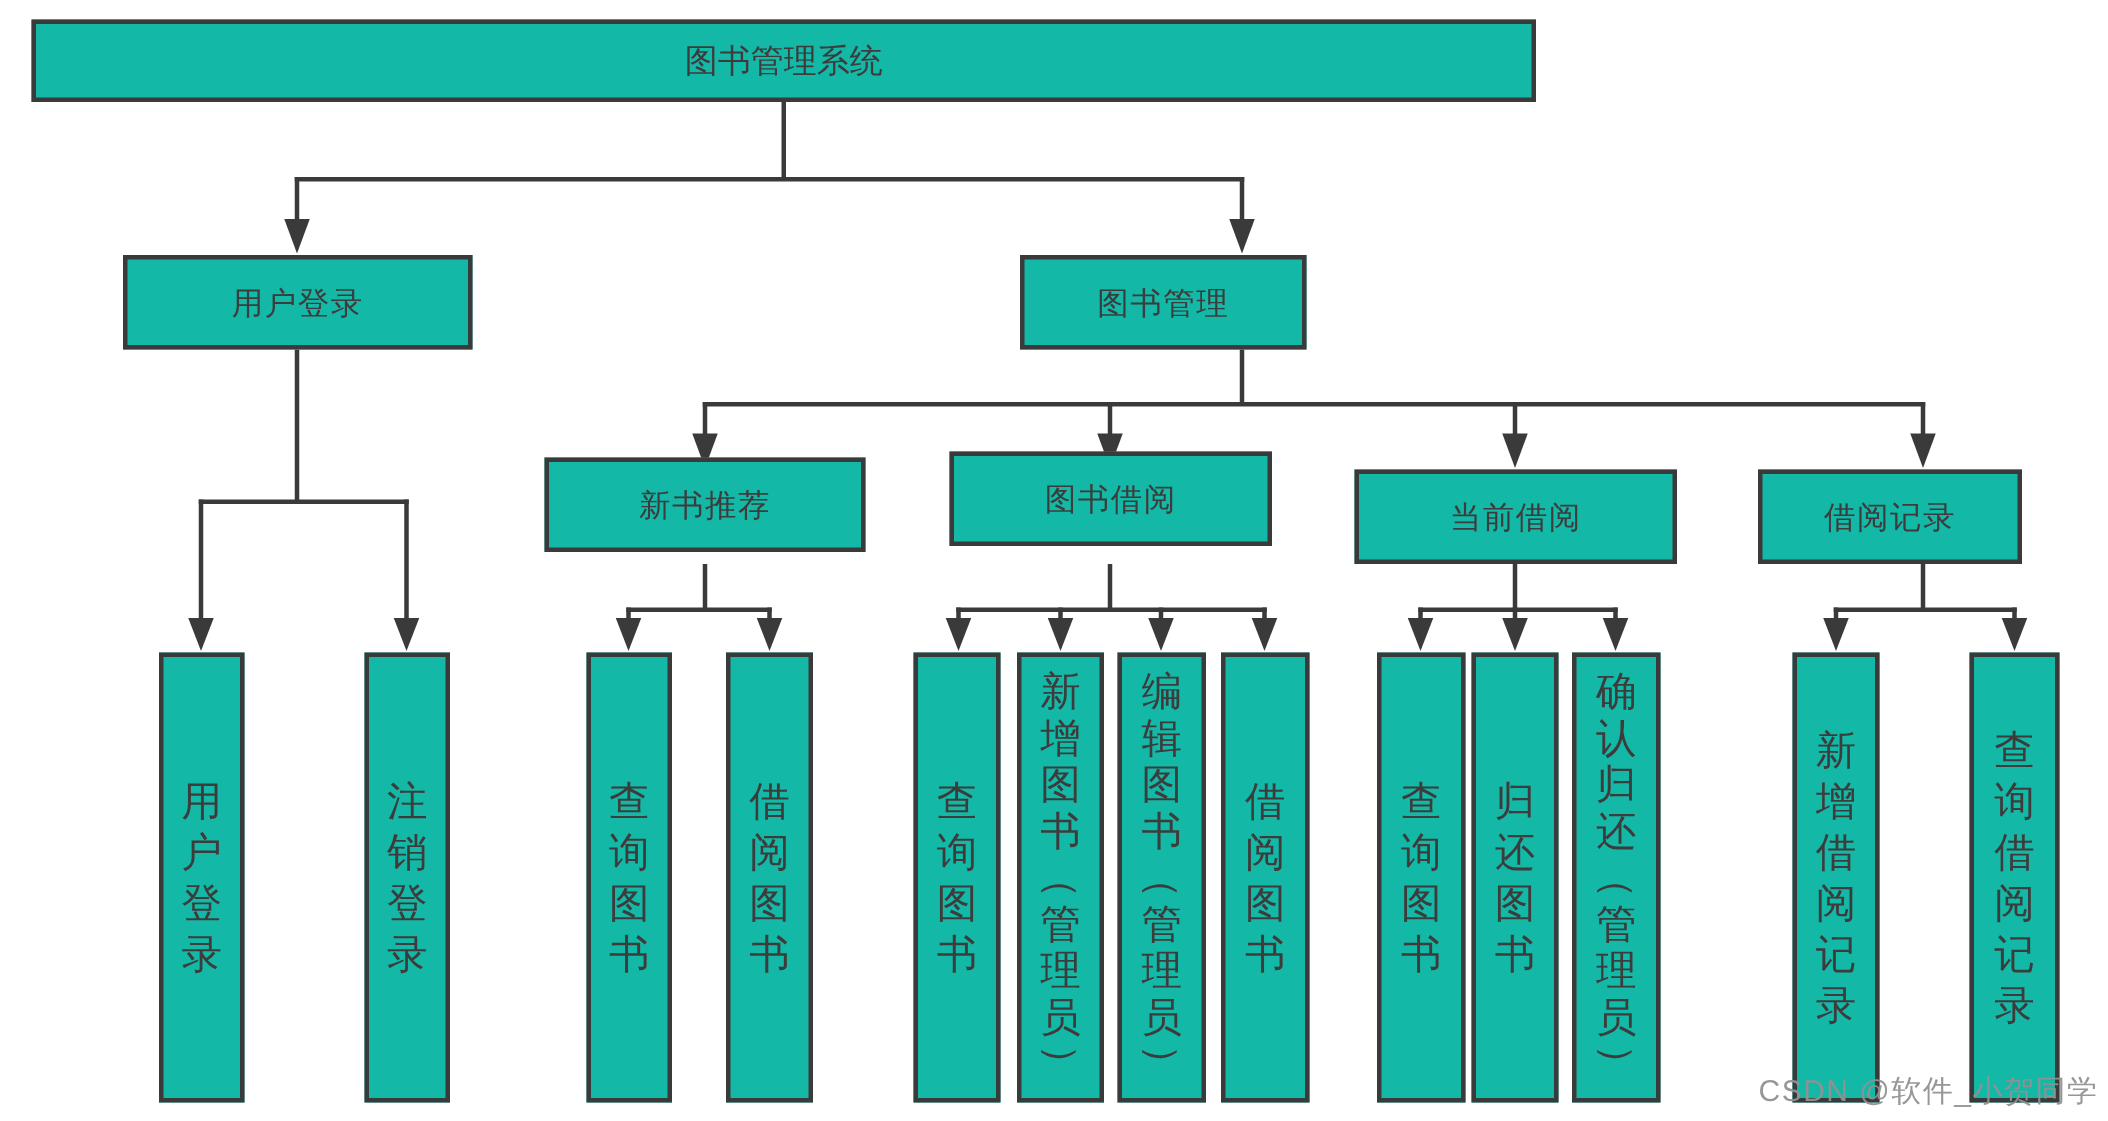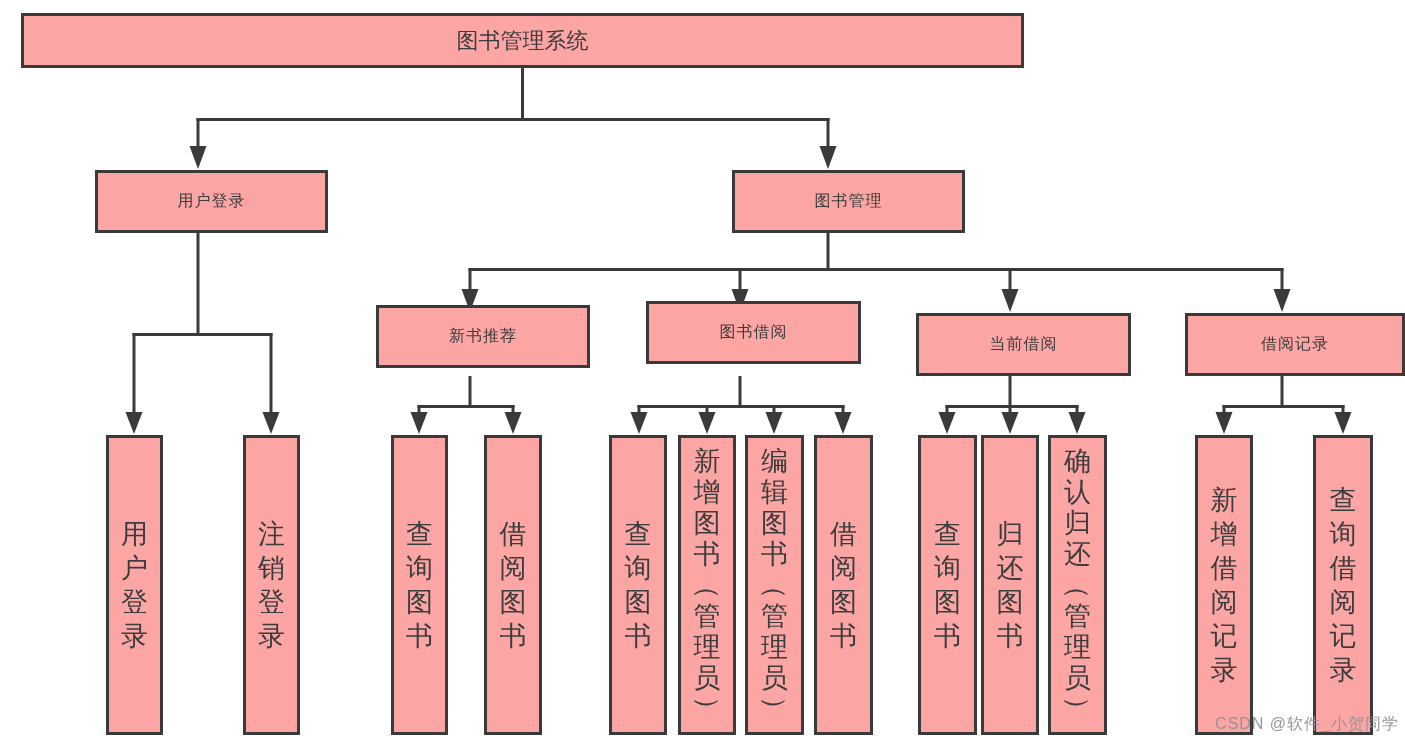--- a/index.html
+++ b/index.html
@@ -14,28 +14,28 @@
   .connectors {
     position: absolute;
     left: 0; top: 0;
     width: 1405px; height: 747px;
     z-index: 1;
   }
   .node {
     position: absolute;
     box-sizing: border-box;
     border: 3px solid #3a3a3a;
-    background: #fca5a5;
+    background: #14b8a6;
     display: flex;
     align-items: center;
     justify-content: center;
     color: #3c3c3c;
     z-index: 2;
   }
-  .hnode { height: 63px; font-size: 16px; letter-spacing: 1px; margin-left: 13px; }
+  .hnode { height: 63px; font-size: 21px; letter-spacing: 1px; }
   .root  { left: 21px; top: 13px; width: 1003px; height: 55px; font-size: 22px; }
   .leaf  { top: 435px; height: 300px; }
   .vtext {
     display: flex;
     flex-direction: column;
     align-items: center;
     justify-content: center;
     width: 100%;
     font-size: 27px;
   }
@@ -45,21 +45,21 @@
     text-align: center;
     line-height: 34px;
     height: 34px;
   }
   .tight .vchar { line-height: 31px; height: 31px; }
   .vchar.rot { transform: rotate(90deg); }
   .watermark {
     position: absolute;
     right: 6px;
     top: 714px;
-    font-size: 16px;
+    font-size: 20px;
     color: rgba(145,145,145,0.95);
     letter-spacing: 1px;
     z-index: 5;
     white-space: nowrap;
   }
 </style>
 </head>
 <body>
 
 <div class="canvas">
@@ -126,34 +126,34 @@
     <polygon points="1334.5,412 1351.5,412 1343,434" stroke="none"></polygon>
   </svg>
 
   <div class="node root">
     <span>图书管理系统</span>
   </div>
 
   <div class="node hnode" style="left:82px; top:170px; width:233px;">
     <span>用户登录</span>
   </div>
-  <div class="node hnode" style="left:719px; top:170px; width:233px;text-align:center;">
+  <div class="node hnode" style="left:680px; top:170px; width:191px;text-align:center;">
     <span>图书管理</span>
   </div>
 
   <div class="node hnode" style="left:363px; top:305px; width:214px;">
     <span>新书推荐</span>
   </div>
   <div class="node hnode" style="left:633px; top:301px; width:215px;">
     <span>图书借阅</span>
   </div>
   <div class="node hnode" style="left:903px; top:313px; width:215px;font-family:Liberation Serif, serif;">
     <span>当前借阅</span>
   </div>
-  <div class="node hnode" style="left:1172px; top:313px; width:220px;">
+  <div class="node hnode" style="left:1172px; top:313px; width:176px;">
     <span>借阅记录</span>
   </div>
 
   <div class="node leaf" style="left:106px; width:57px;">
     <div class="vtext">
         <span class="vchar">用</span>
         <span class="vchar">户</span>
         <span class="vchar">登</span>
         <span class="vchar">录</span>
       </div>

